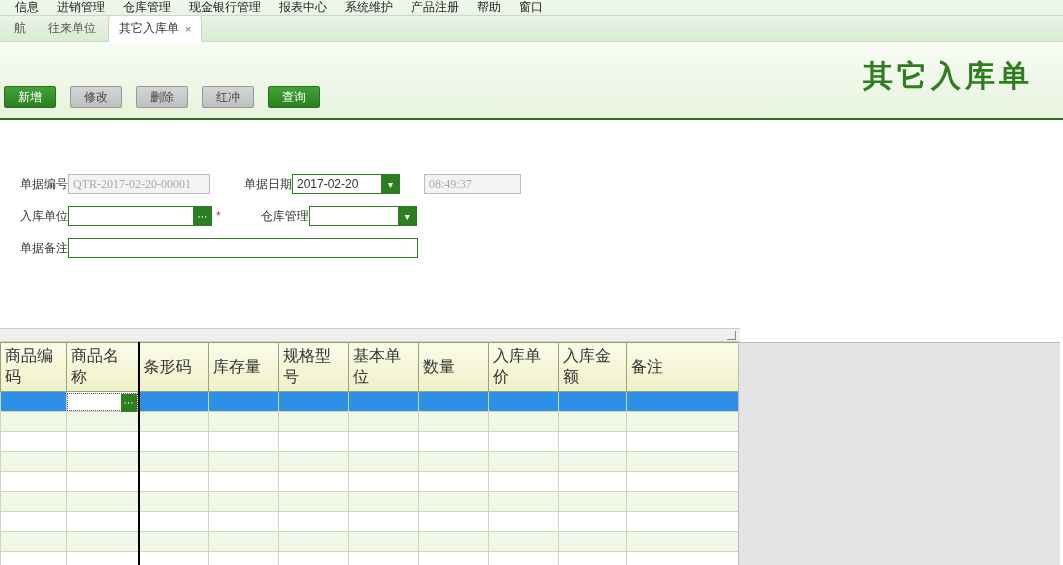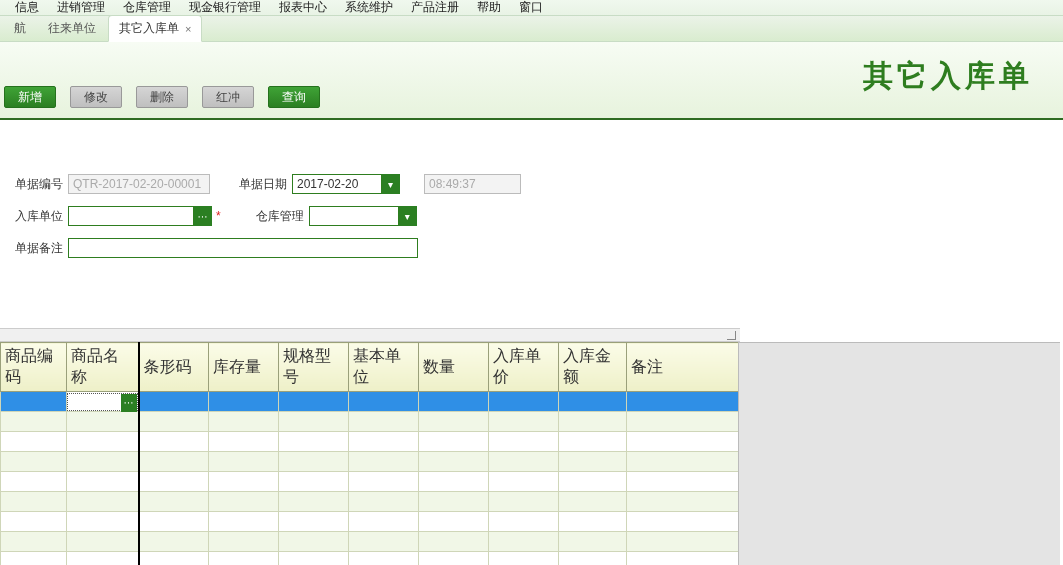--- a/index.html
+++ b/index.html
@@ -107,39 +107,40 @@
     background: #fff;
   }
   .form-row {
     display: flex;
     align-items: center;
     margin-bottom: 12px;
   }
   .form-label {
     width: 58px;
     color: #333;
-    text-align: center;
+    text-align: right;
   }
   .field-wrap {
     display: flex;
     align-items: center;
     margin-right: 24px;
   }
   .text-input {
     height: 20px;
     border: 1px solid #2e7d1f;
     padding: 0 4px;
     font-size: 12px;
     background: #fff;
     color: #333;
   }
   .text-input.readonly {
     background: #f3f3f3;
     color: #aaa;
     border-color: #bbb;
+    font-family: Liberation Serif, serif;
   }
   .picker-btn {
     width: 18px;
     height: 20px;
     background: #2b7f22;
     color: #fff;
     display: flex;
     align-items: center;
     justify-content: center;
     border: 1px solid #2b7f22;

